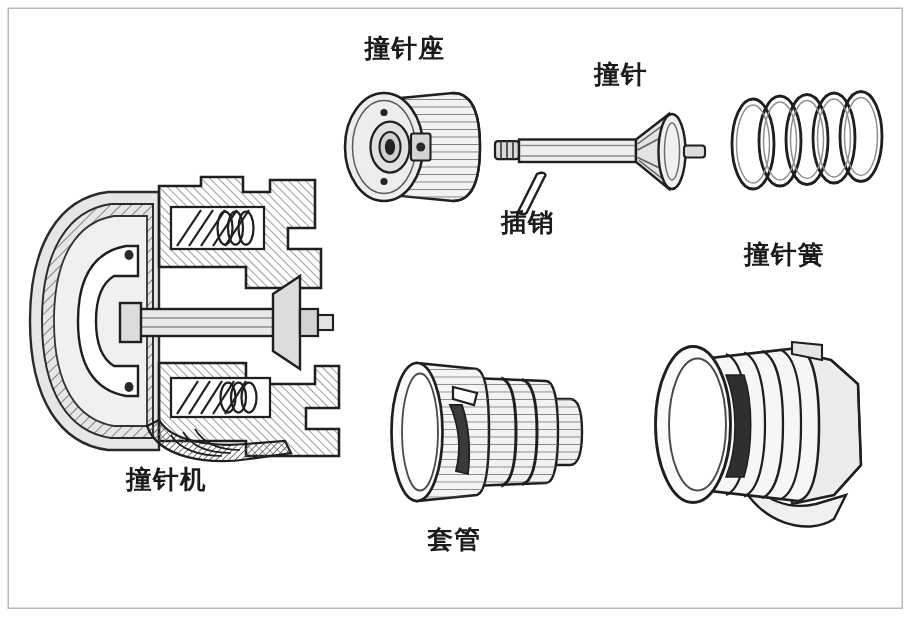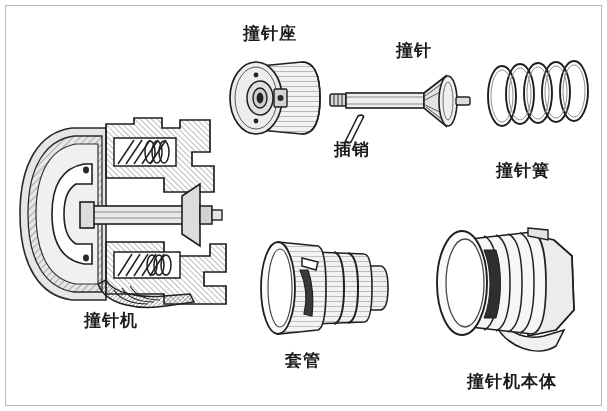--- a/index.html
+++ b/index.html
@@ -262,16 +262,15 @@
       <path d="M96 2 L116 4 L116 14 L96 10 Z" fill="#e4e4e4" stroke="#1f1f1f" stroke-width="1.4"></path>
     </svg>
   </div>
 
   <div class="label" style="left:243px; top:25px;">撞针座</div>
   <div class="label" style="left:396px; top:42px;text-align:center;">撞针</div>
   <div class="label" style="left:334px; top:141px;">插销</div>
   <div class="label" style="left:496px; top:137px;margin-top:25px;">撞针簧</div>
   <div class="label" style="left:84px; top:312px;">撞针机</div>
   <div class="label" style="left:285px; top:352px;">套管</div>
-  <div class="label" style="left:467px; top:373px;">撞针机本体</div>
 
   <div class="frame"></div>
 </div>
 
 </body></html>

